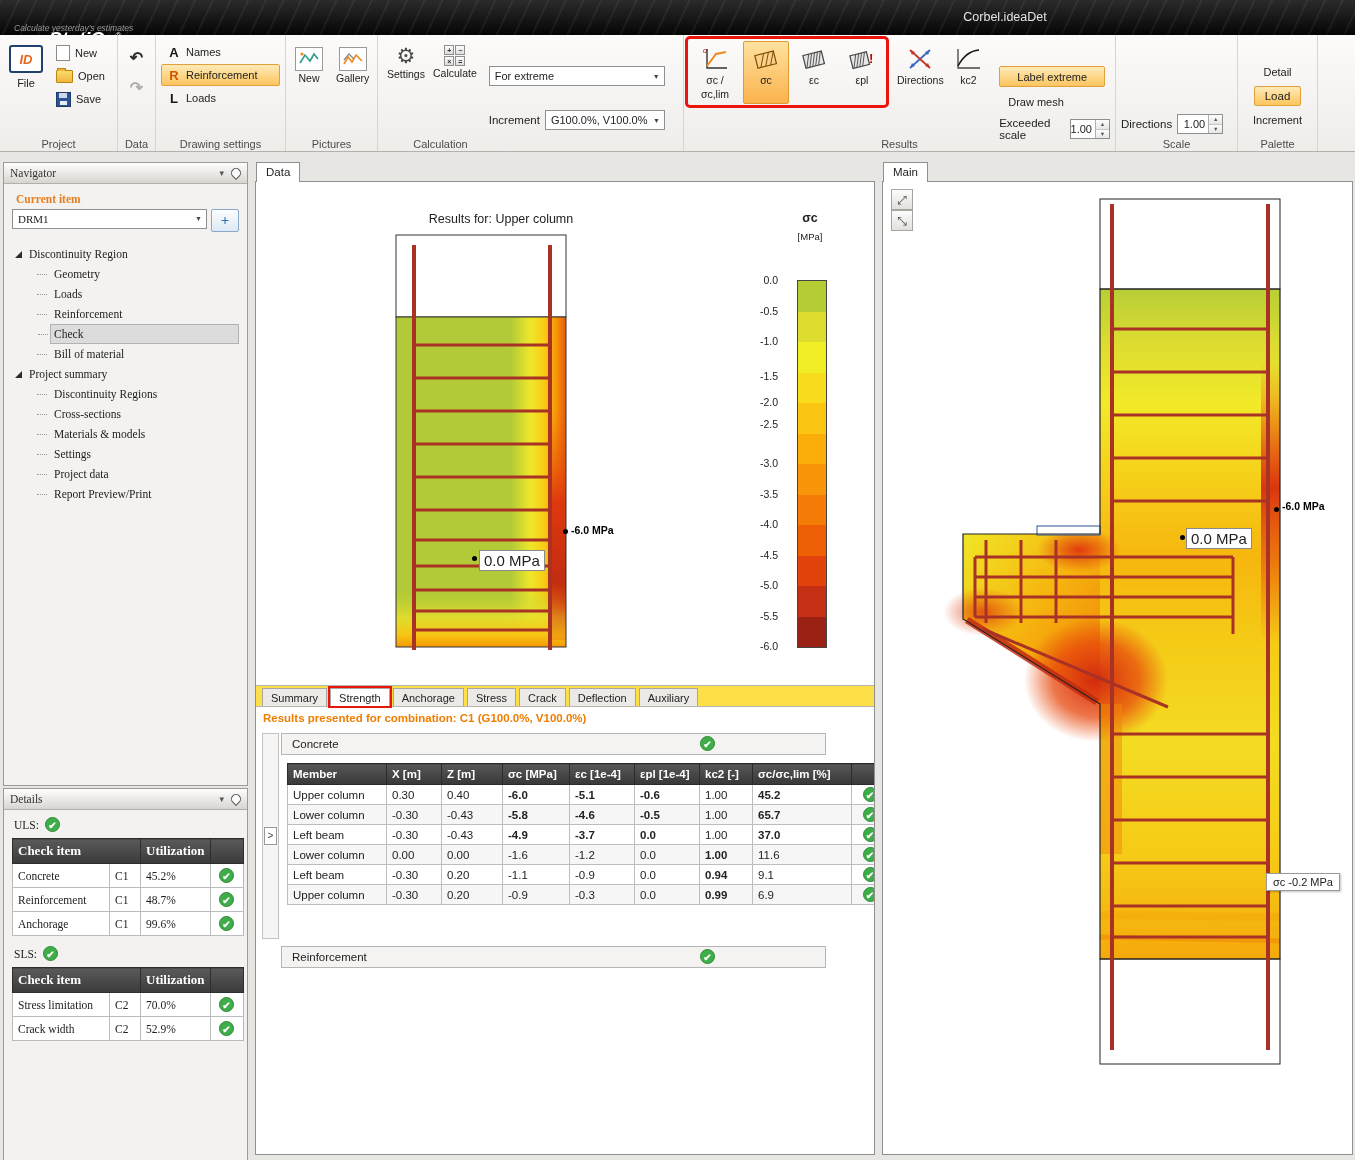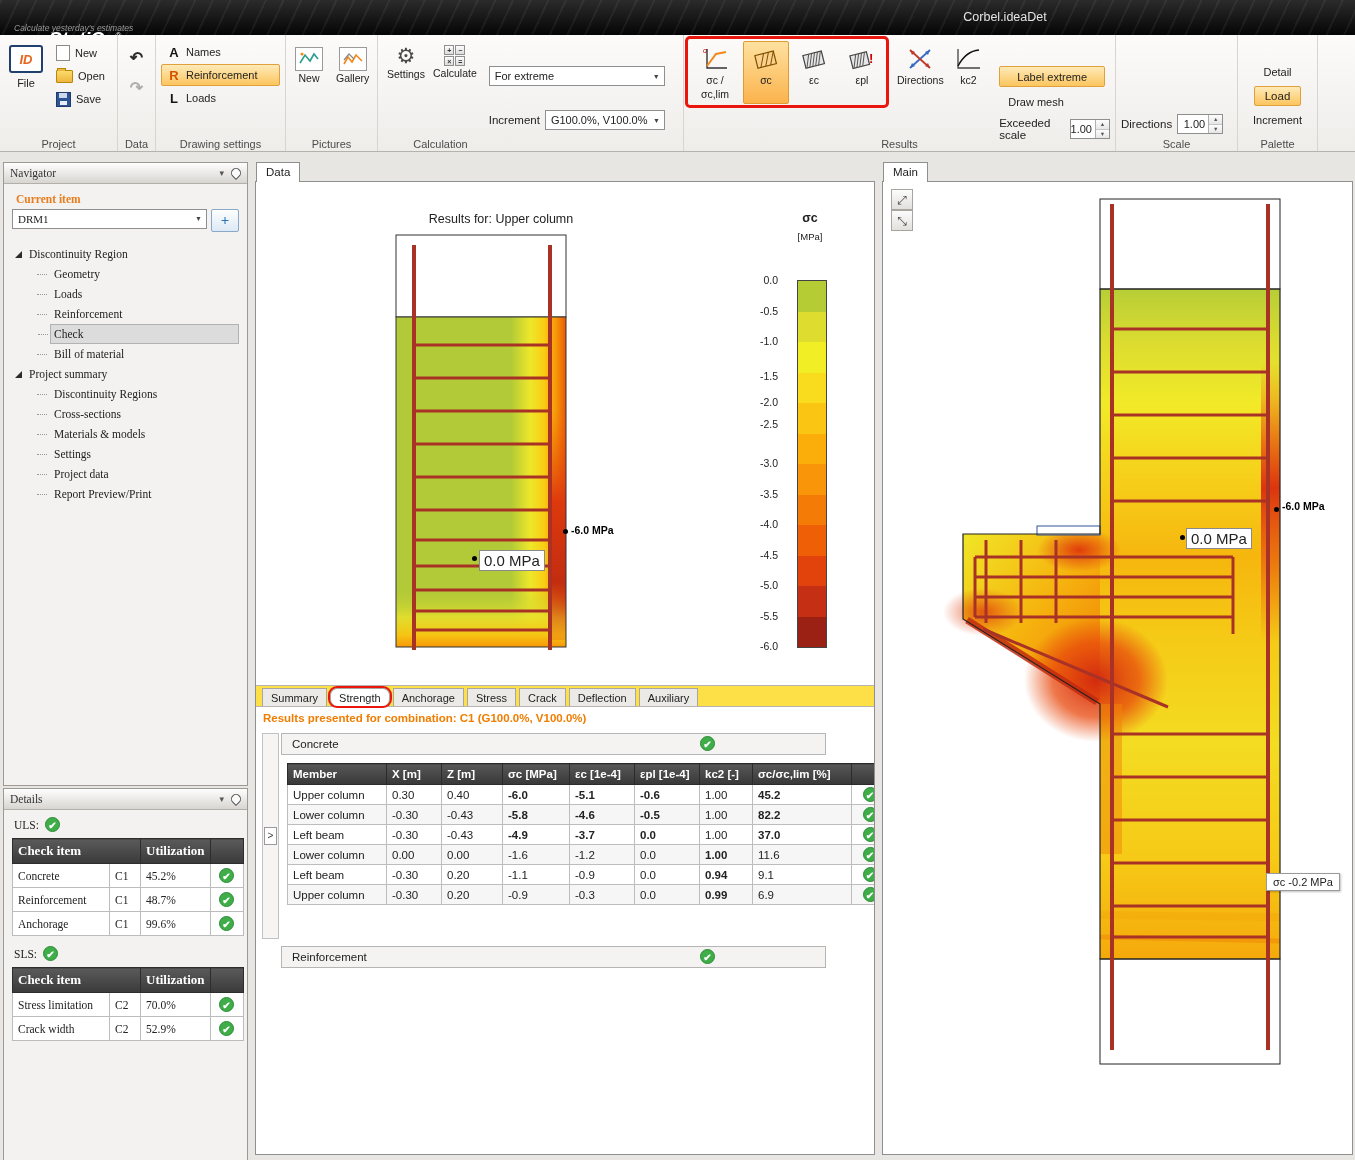--- a/index.html
+++ b/index.html
@@ -98,21 +98,21 @@
   .leg-seg{flex:1;}
   .legend-ticks{position:absolute;left:468px;top:98px;width:64px;height:366px;}
   .leg-tick{position:absolute;right:10px;font-size:10.5px;color:#222;}
   .map-dot{position:absolute;width:5px;height:5px;border-radius:50%;background:#000;}
   .map-label{position:absolute;font-size:10.5px;color:#000;white-space:nowrap;}
   .map-box{position:absolute;font-size:15px;background:#fff;border:1px solid #8a8a8a;padding:1px 4px;white-space:nowrap;}
   .tooltip-box{position:absolute;font-size:11px;background:#fff;border:1px solid #9a9a9a;padding:2px 6px;white-space:nowrap;box-shadow:1px 1px 2px rgba(0,0,0,0.25);}
   .rtabs{position:absolute;left:0;right:0;top:503px;height:22px;background:#fde047;border-top:1px solid #b7b3ae;border-bottom:1px solid #b7b3ae;display:flex;align-items:flex-end;padding-left:6px;gap:3px;box-sizing:border-box;}
   .rtab{background:#eceae7;border:1px solid #a9a5a0;border-bottom:none;font-size:11px;padding:3px 8px 2px;white-space:nowrap;}
   .rtab.active{background:#fff;}
-  .ringed{box-shadow:0 0 0 2px #ea150c;border-radius:7px;}
+  .ringed{box-shadow:0 0 0 2px #ea150c;border-radius:0;}
   .note{position:absolute;left:7px;top:530px;color:#f07d00;font-weight:bold;font-size:11.5px;}
   .expander-strip{position:absolute;left:6px;top:551px;width:17px;height:206px;background:#f6f5f4;border:1px solid #c2c2c2;display:flex;align-items:center;justify-content:center;box-sizing:border-box;}
   .expander-strip span{border:1px solid #9a9a9a;background:#fff;font-size:10px;padding:3px 3px;line-height:1;color:#444;}
   .sect{position:absolute;left:25px;width:545px;height:22px;background:#f4f3f2;border:1px solid #b5b5b5;display:flex;align-items:center;padding-left:10px;box-sizing:border-box;font-size:11.5px;}
   .sect .chk{position:absolute;left:418px;top:2px;}
   .stbl{position:absolute;left:31px;top:581px;border-collapse:collapse;font-size:11.5px;}
   .stbl th{background:linear-gradient(#575757,#383838);color:#fff;font-weight:bold;text-align:left;padding:4px 5px;border:1px solid #2b2b2b;white-space:nowrap;}
   .stbl td{border:1px solid #bdbdbd;padding:3px 5px;white-space:nowrap;}
   .stbl tr:nth-child(even) td{background:#f6f6f6;}
   .stbl td.b{font-weight:bold;}
@@ -603,21 +603,21 @@
                 <td class="c-chk"><span class="chk">✔</span></td>
               </tr>
               <tr>
                 <td>Lower column</td>
                 <td>-0.30</td>
                 <td>-0.43</td>
                 <td class="b">-5.8</td>
                 <td class="b">-4.6</td>
                 <td class="b">-0.5</td>
                 <td>1.00</td>
-                <td class="b">82.2</td>
+                <td class="b">65.7</td>
                 <td class="c-chk"><span class="chk">✔</span></td>
               </tr>
               <tr>
                 <td>Left beam</td>
                 <td>-0.30</td>
                 <td>-0.43</td>
                 <td class="b">-4.9</td>
                 <td class="b">-3.7</td>
                 <td class="b">0.0</td>
                 <td>1.00</td>

